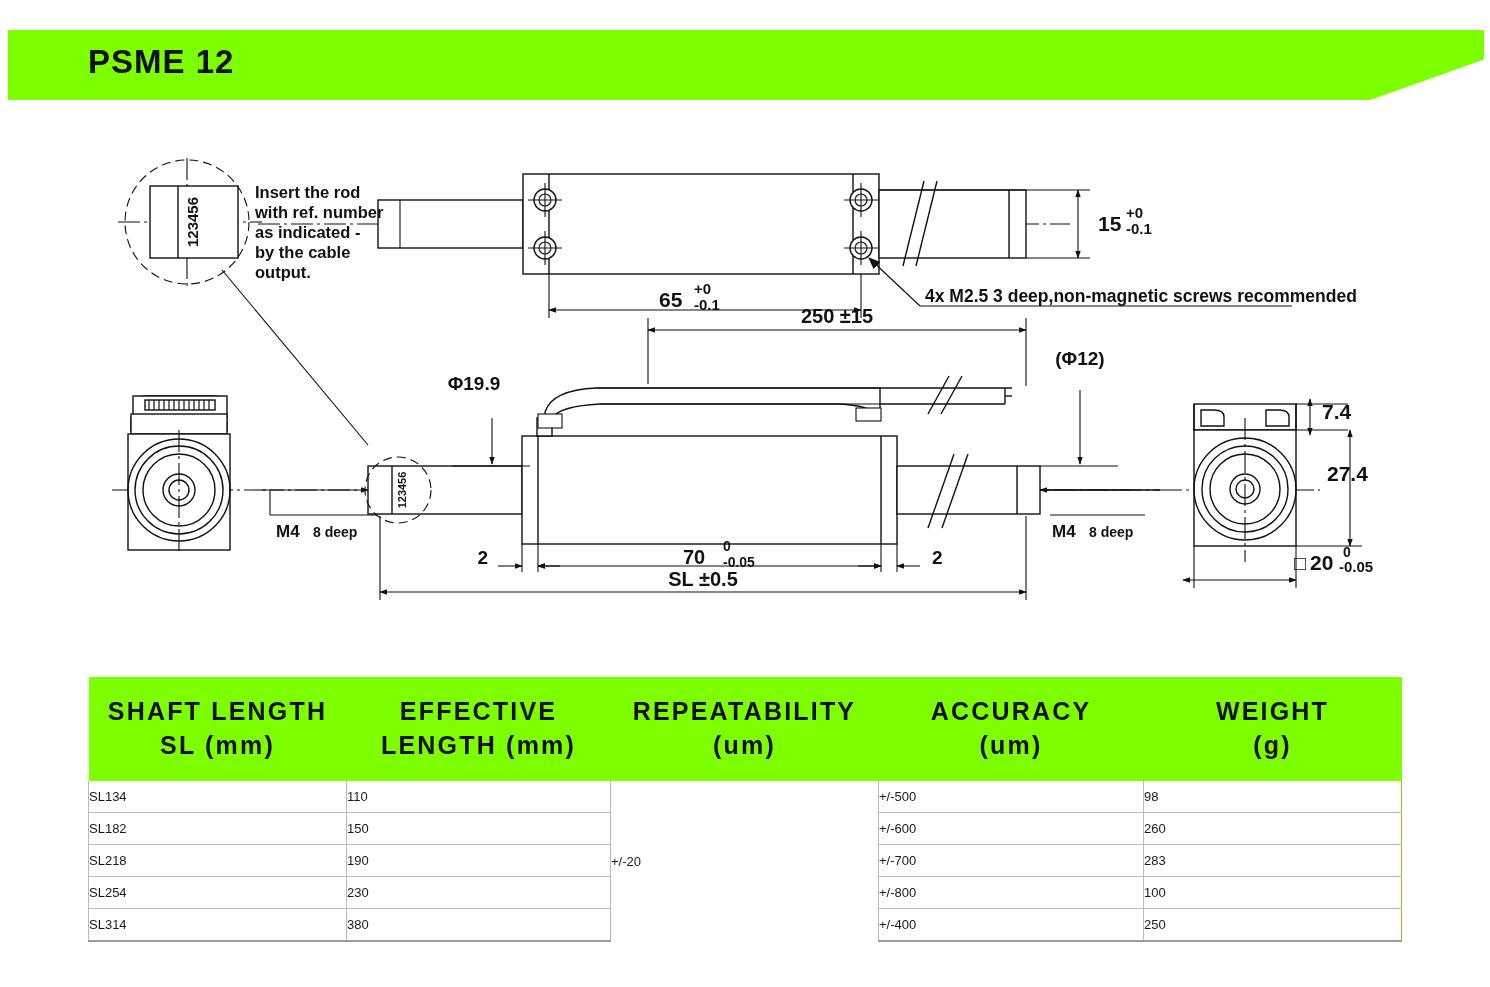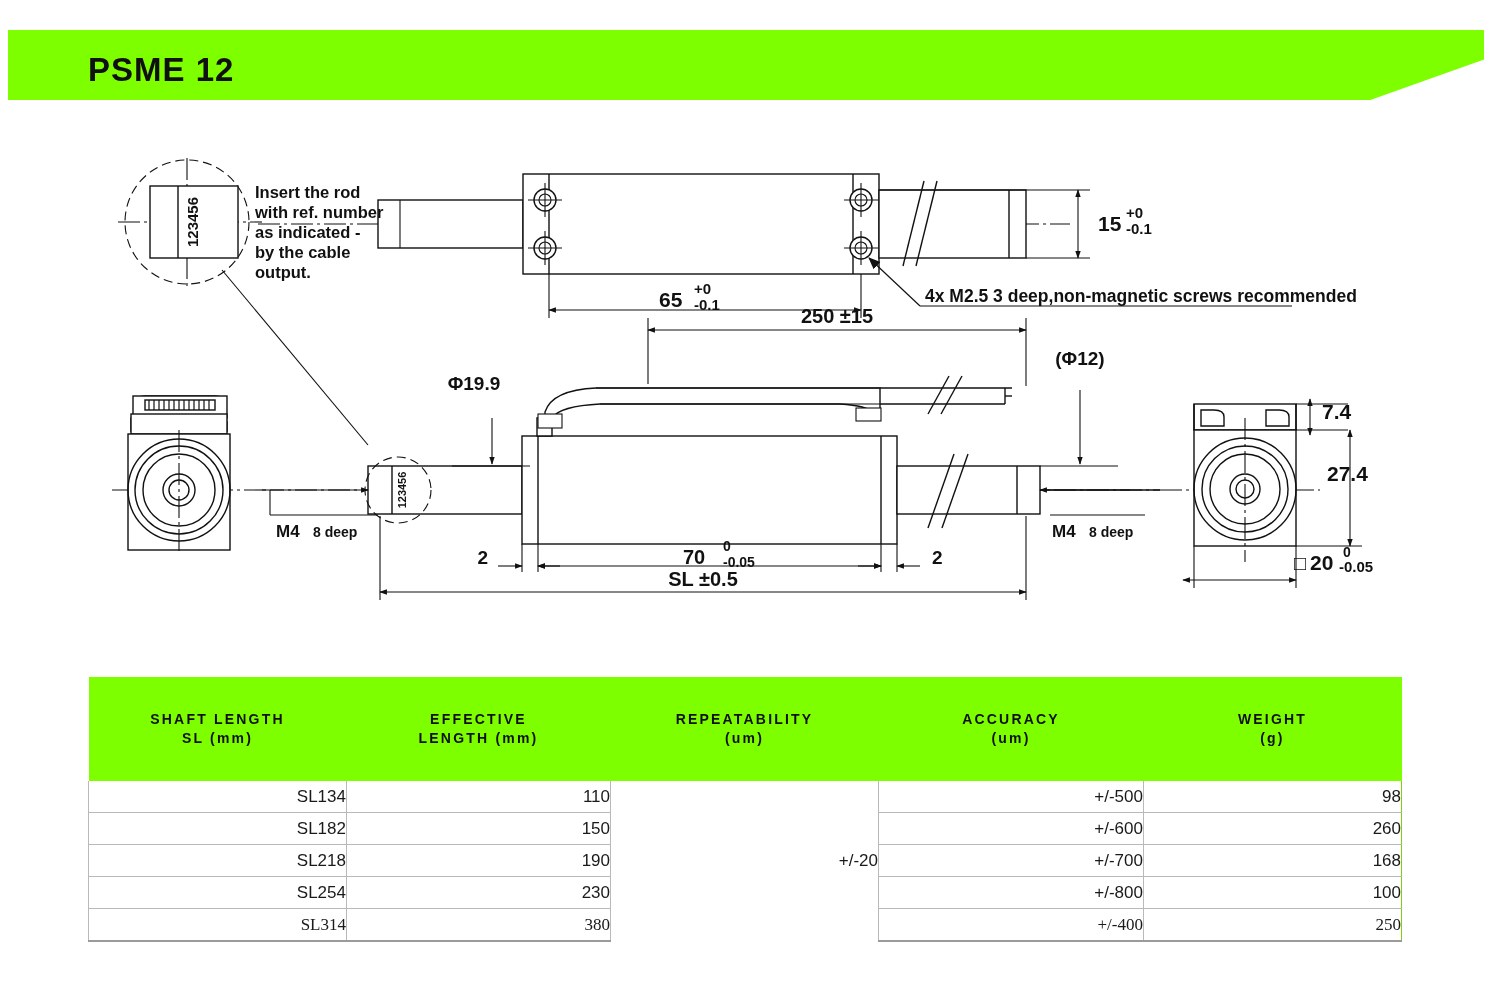--- a/index.html
+++ b/index.html
@@ -10,21 +10,21 @@
     color:#111;
   }
 
   
   #header-banner{
     position:absolute;left:8px;top:30px;width:1476px;height:70px;
     background:var(--brand,#7dff00);
     clip-path:polygon(0 0, 100% 0, 100% 42%, 92.3% 100%, 0 100%);
   }
   #page-title{
-    position:absolute;left:88px;top:51px;
+    position:absolute;left:88px;top:43px;
     font-size:33px;font-weight:bold;letter-spacing:1px;color:#101010;
     font-family:"Liberation Sans","DejaVu Sans",sans-serif;
   }
 
   
   #drawing{position:absolute;left:0;top:118px;width:1490px;height:545px;}
   #drawing svg{display:block;}
 
   
   #spec-table{
@@ -34,38 +34,38 @@
   }
   #spec-table col.c0{width:258px;}
   #spec-table col.c1{width:264px;}
   #spec-table col.c2{width:268px;}
   #spec-table col.c3{width:265px;}
   #spec-table col.c4{width:258px;}
 
   #spec-table thead th{
     background:var(--brand,#7dff00);
     height:104px;
-    font-size:14px;font-weight:bold;letter-spacing:2.2px;
+    font-size:25px;font-weight:bold;letter-spacing:2.2px;
     color:#101010;line-height:1.35;
     vertical-align:middle;text-align:center;
     border:none;
     padding:0 4px;
   }
   #spec-table thead th .hdr-l2{display:block;}
 
   #spec-table tbody td{
     height:31px;
-    font-size:17px;text-align:right;vertical-align:middle;
+    font-size:13px;text-align:left;vertical-align:middle;
     color:#1a1a1a;
     border-bottom:1px solid #b9b9b9;
     border-left:1px solid #b9b9b9;
     padding:0;
   }
   #spec-table tbody td:first-child{border-left:1px solid #b9b9b9;}
-  #spec-table tbody tr:last-child td{border-bottom:2px solid #9a9a9a;font-family:Liberation Serif, serif;}
+  #spec-table tbody tr:last-child td{border-bottom:2px solid #9a9a9a;}
   #spec-table td.merged{border-bottom:none;}
   #spec-table tbody tr:last-child td.merged{border-bottom:2px solid #9a9a9a;}
   #spec-table td.rightedge{border-right:1px solid #84cc16;}
 </style>
 </head>
 <body>
 
 <div id="header-banner"></div>
 <div id="page-title">PSME 12</div>
 
@@ -411,21 +411,21 @@
     <tr>
       <td>SL182</td>
       <td>150</td>
       <td>+/-600</td>
       <td class="rightedge">260</td>
     </tr>
     <tr>
       <td>SL218</td>
       <td>190</td>
       <td>+/-700</td>
-      <td class="rightedge">168</td>
+      <td class="rightedge">283</td>
     </tr>
     <tr>
       <td>SL254</td>
       <td>230</td>
       <td>+/-800</td>
       <td class="rightedge">100</td>
     </tr>
     <tr>
       <td>SL314</td>
       <td>380</td>

